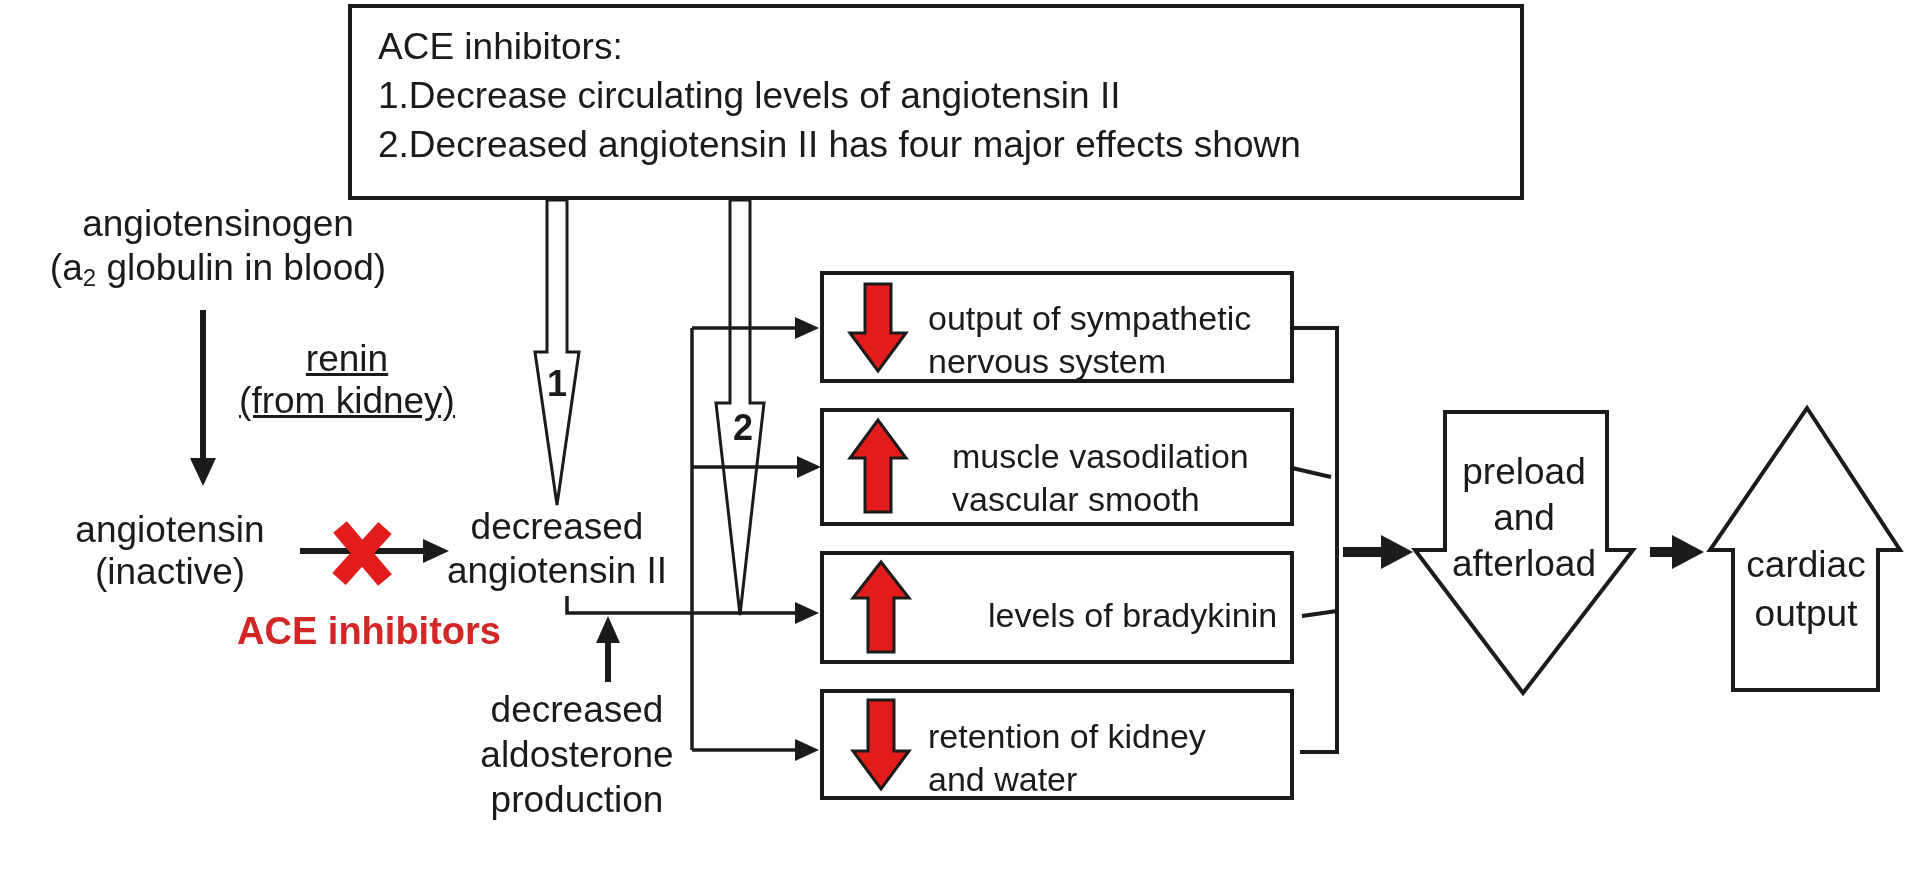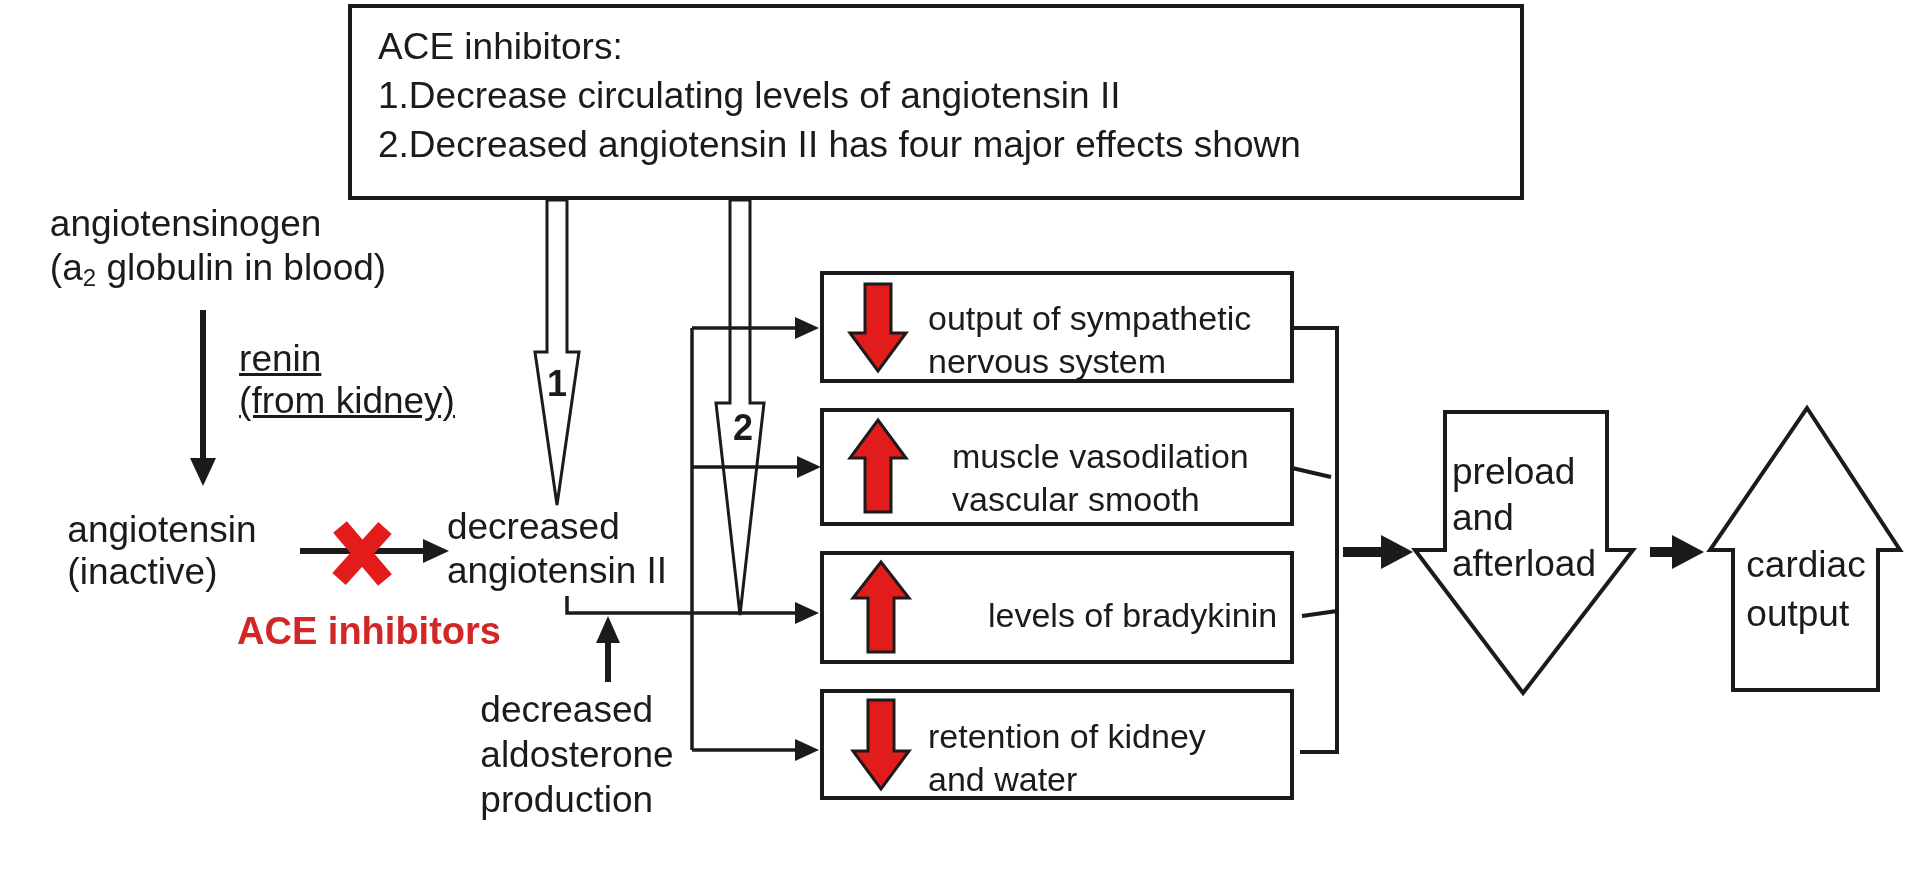--- a/index.html
+++ b/index.html
@@ -11,21 +11,21 @@
   .canvas{
     position:relative;
     width:1920px;height:884px;
     background:#ffffff;
     font-family:"Liberation Sans","DejaVu Sans",sans-serif;
     color:var(--ink);
     overflow:hidden;
   }
   svg.layer{position:absolute;left:0;top:0;width:1920px;height:884px;}
   .txt{position:absolute;white-space:nowrap;color:var(--ink);}
-  .center{transform:translateX(-50%);text-align:left;}
+  .center{transform:translateX(-50%);text-align:center;}
   .label{font-size:37px;line-height:44px;}
   .topbox-text{left:378px;top:22px;font-size:37px;line-height:49px;}
   .boxtext{font-size:34px;line-height:43px;margin-top:8px;}
   .numlabel{font-size:36px;font-weight:bold;line-height:40px;}
   .ace-red{font-size:38px;font-weight:bold;color:var(--red-text);}
   sub.small{font-size:0.65em;vertical-align:-0.25em;}
 </style>
 </head>
 <body>
 
@@ -101,21 +101,21 @@
   <div class="txt label center" style="left:218px;top:202px;">
     <div>angiotensinogen</div>
     <div><span>(a</span><sub class="small">2</sub><span> globulin in blood)</span></div>
   </div>
 
   <div class="txt label center" style="left:347px;top:338px;line-height:42px;text-decoration:underline;">
     <div>renin</div>
     <div>(from kidney)</div>
   </div>
 
-  <div class="txt label center" style="left:162px;top:509px;line-height:42px;">
+  <div class="txt label center" style="left:170px;top:509px;line-height:42px;">
     <div>angiotensin</div>
     <div>(inactive)</div>
   </div>
 
   <div class="txt ace-red center" style="left:369px;top:610px;">ACE inhibitors</div>
 
   <div class="txt label center" style="left:557px;top:505px;">
     <div>decreased</div>
     <div>angiotensin II</div>
   </div>

